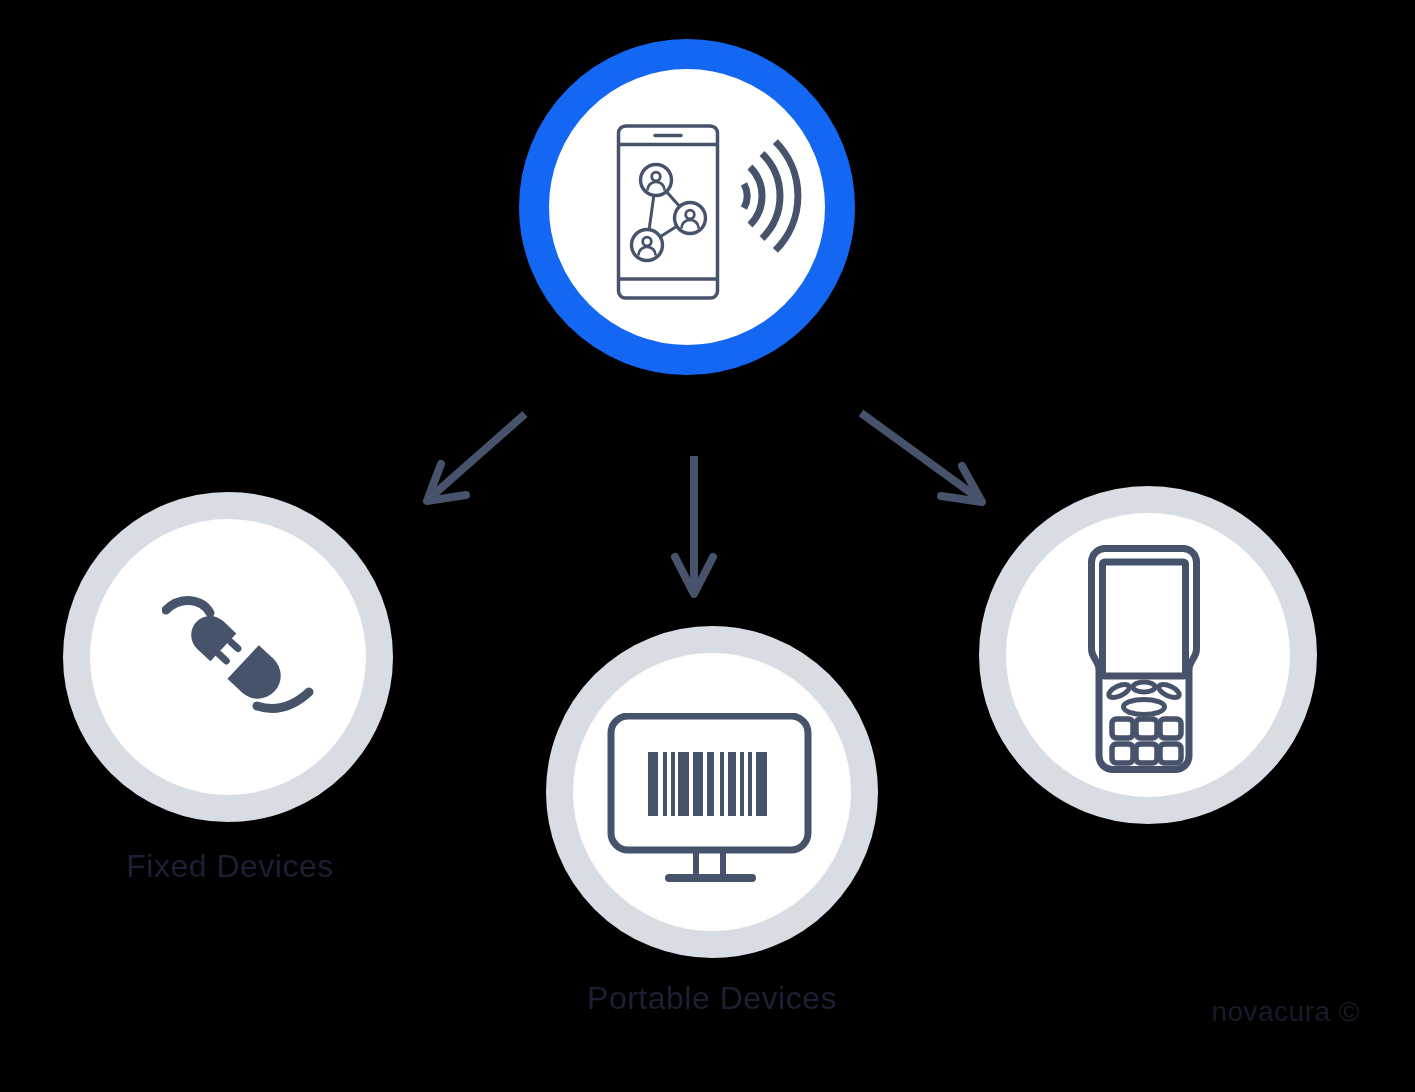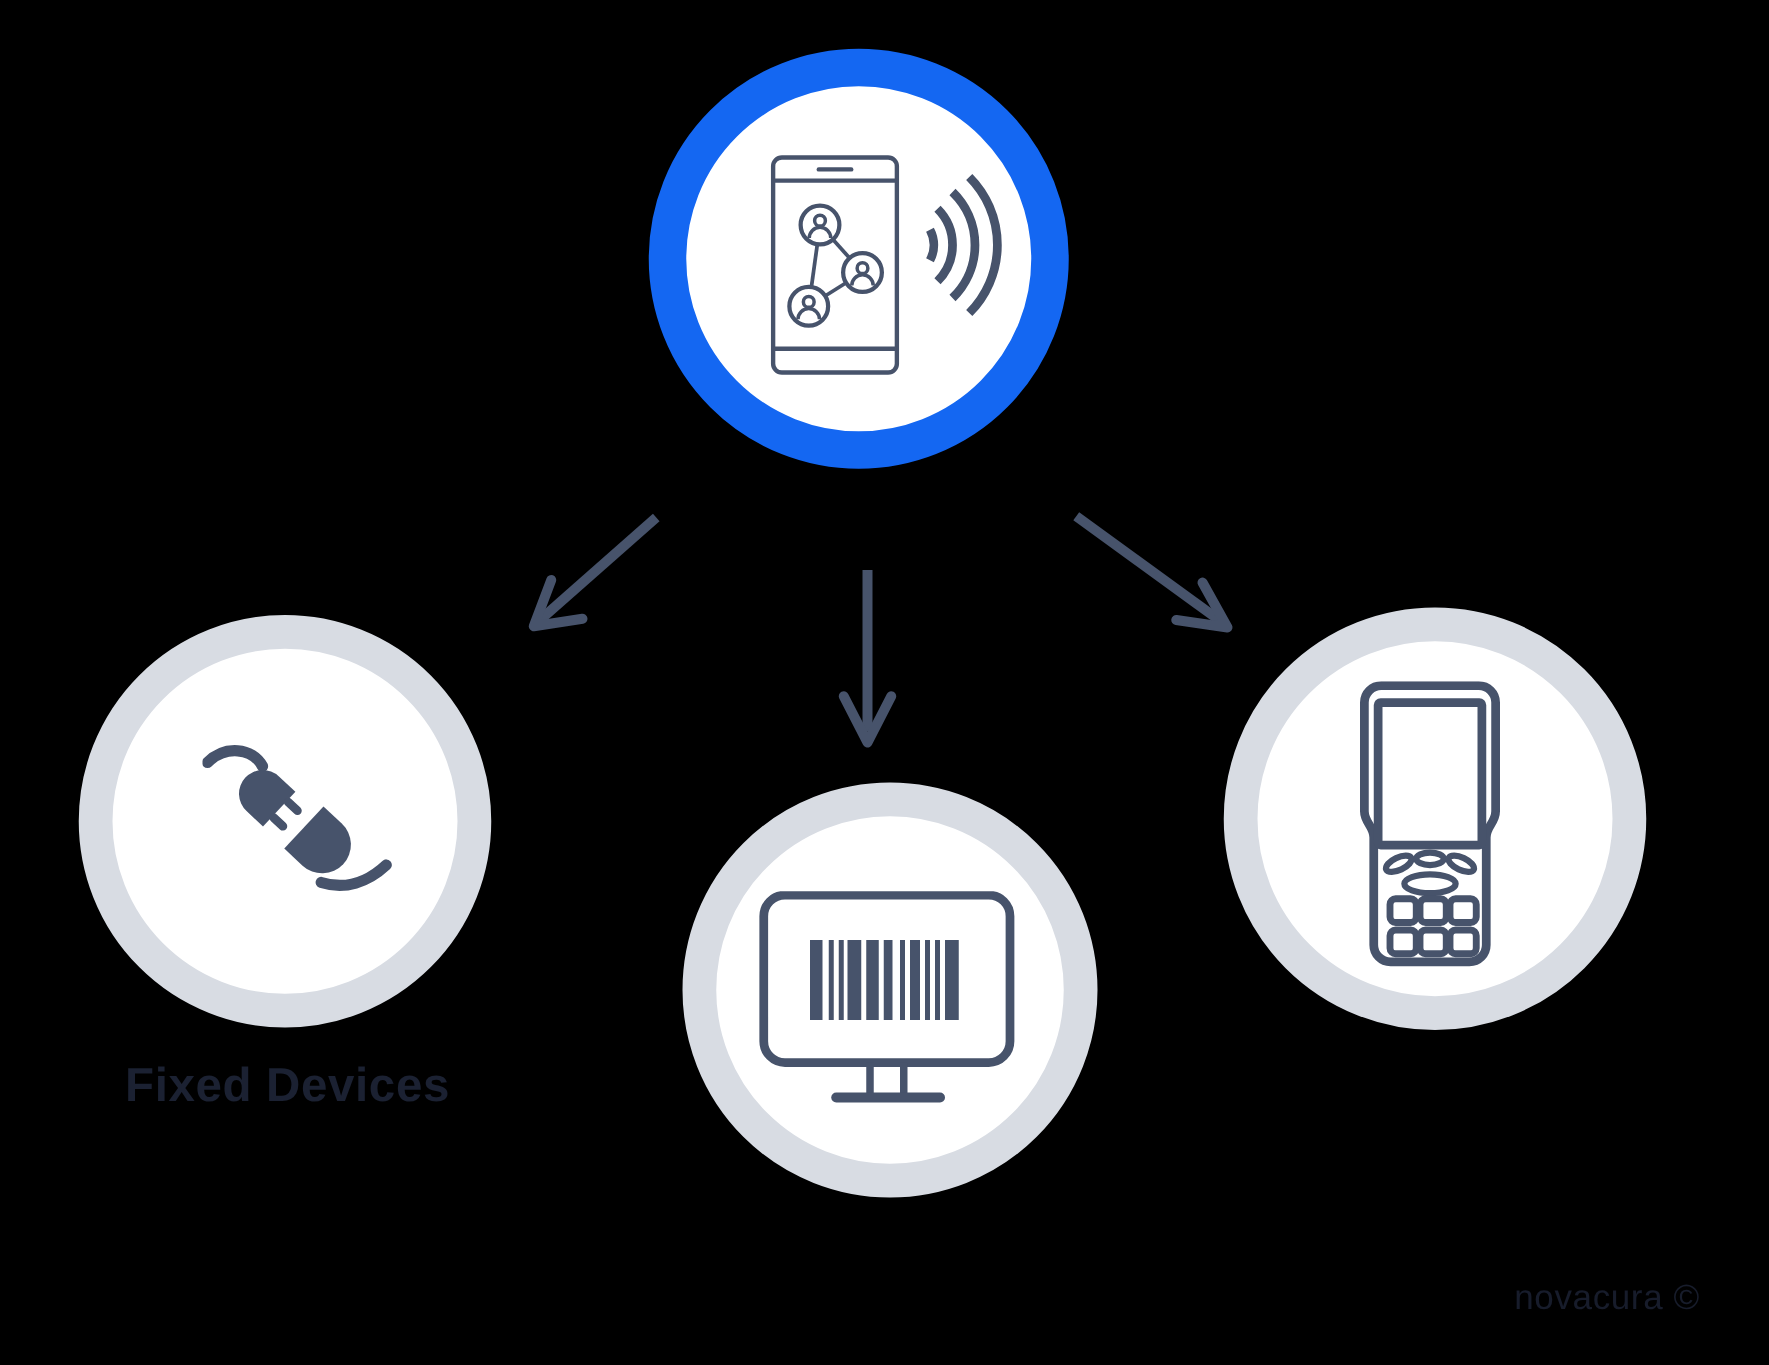--- a/index.html
+++ b/index.html
@@ -39,32 +39,32 @@
   }
   .icon-abs { position: absolute; z-index: 3; }
   .arrows-layer {
     position: absolute; left: 0; top: 0; z-index: 2;
     pointer-events: none;
   }
   .node-label {
     position: absolute;
     z-index: 4;
     transform: translateX(-50%);
-    font-size: 38px;
-    font-weight: 700;
+    font-size: 32px;
+    font-weight: 400;
     letter-spacing: 0.5px;
     color: #1b2132;
     white-space: nowrap;
   }
   .label-fixed    { left: 230px;  top: 848px; }
   .label-portable { left: 712px;  top: 980px; }
   .label-mobile   { left: 1147px; top: 848px; }
   .watermark {
     position: absolute;
-    right: 55px; top: 1022px;
+    right: 55px; top: 996px;
     font-size: 28px;
     font-weight: 400;
     letter-spacing: 0.5px;
     color: #171c2b;
     z-index: 4;
   }
 </style>
 </head>
 <body>
 
@@ -156,20 +156,21 @@
         <rect x="121" y="39" width="8" height="64"></rect>
         <rect x="133" y="39" width="4" height="64"></rect>
         <rect x="141" y="39" width="4" height="64"></rect>
         <rect x="149" y="39" width="11" height="64"></rect>
       </g>
       <line x1="89" y1="137" x2="89" y2="162" stroke-width="6"></line>
       <line x1="116" y1="137" x2="116" y2="162" stroke-width="6"></line>
       <line x1="62" y1="165" x2="145" y2="165" stroke-width="8" stroke-linecap="round"></line>
     </g>
   </svg>
+  <div class="node-label label-portable">Portable Devices</div>
 
   <div class="circle node-mobile"></div>
   <svg class="icon-abs" style="left:1088px; top:545px;" width="115" height="232" viewBox="0 0 115 232">
     <g stroke="#47536b" fill="none">
       <path d="M17,3.5 H95 A13.5,13.5 0 0 1 108.5,17 V104 C108.5,113 101,116 101,125 V211
                A13.5,13.5 0 0 1 87.5,224.5 H24.5 A13.5,13.5 0 0 1 11,211 V125
                C11,116 3.5,113 3.5,104 V17 A13.5,13.5 0 0 1 17,3.5 Z" stroke-width="7"></path>
       <rect x="14.5" y="17" width="83" height="114" rx="2" stroke-width="7"></rect>
       <g stroke-width="5">
         <ellipse cx="31" cy="146" rx="11" ry="5" transform="rotate(-25 31 146)"></ellipse>

